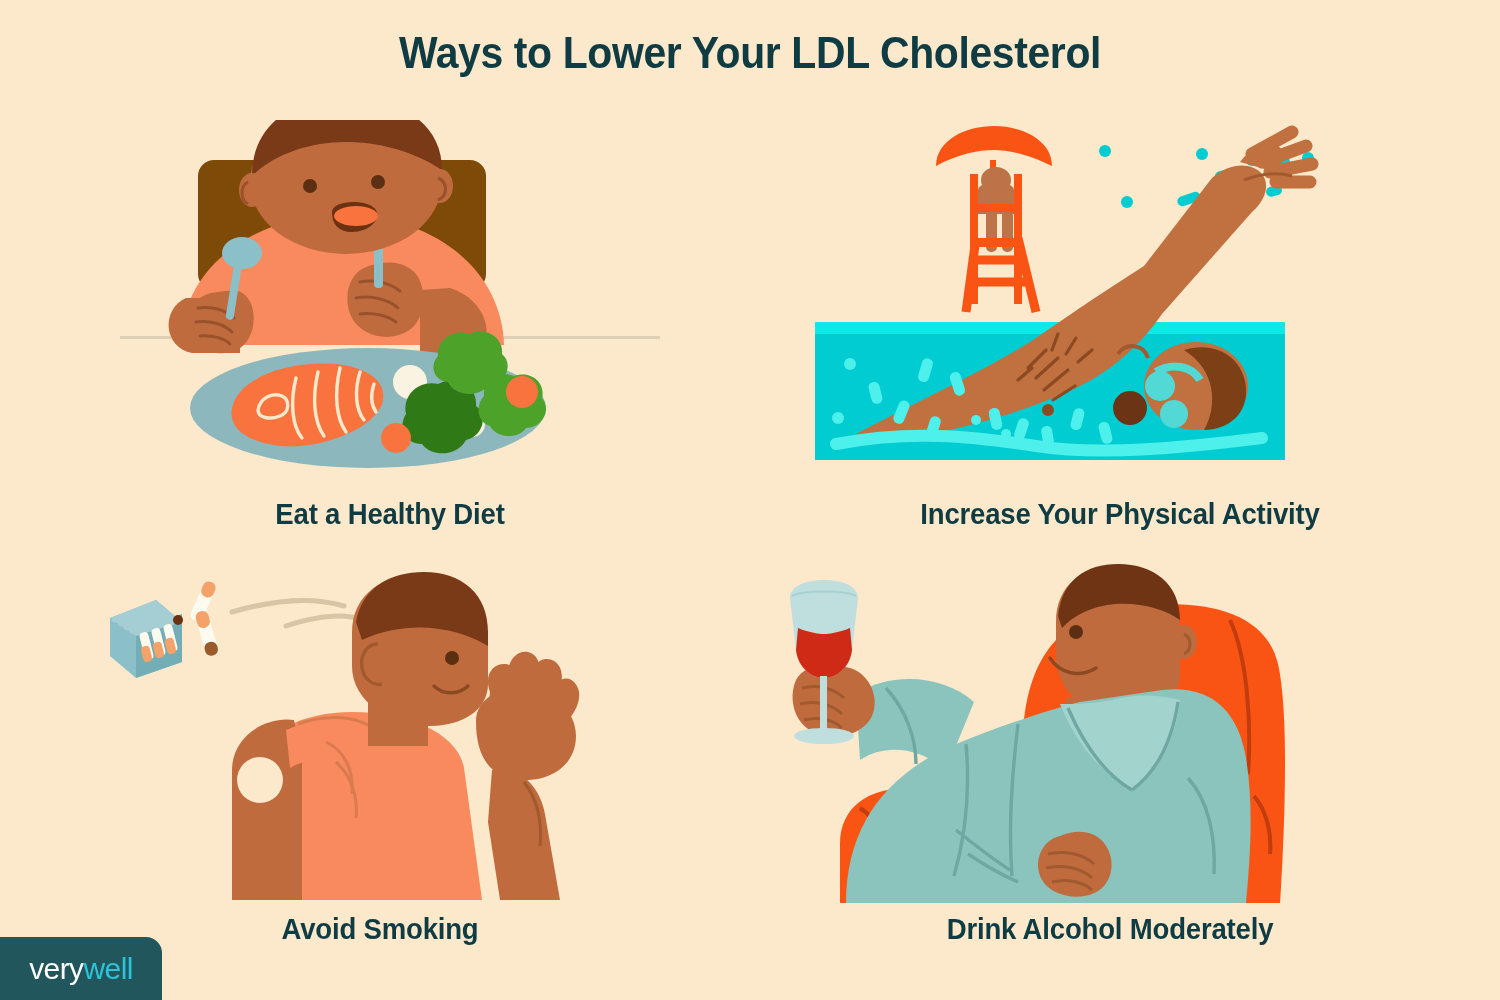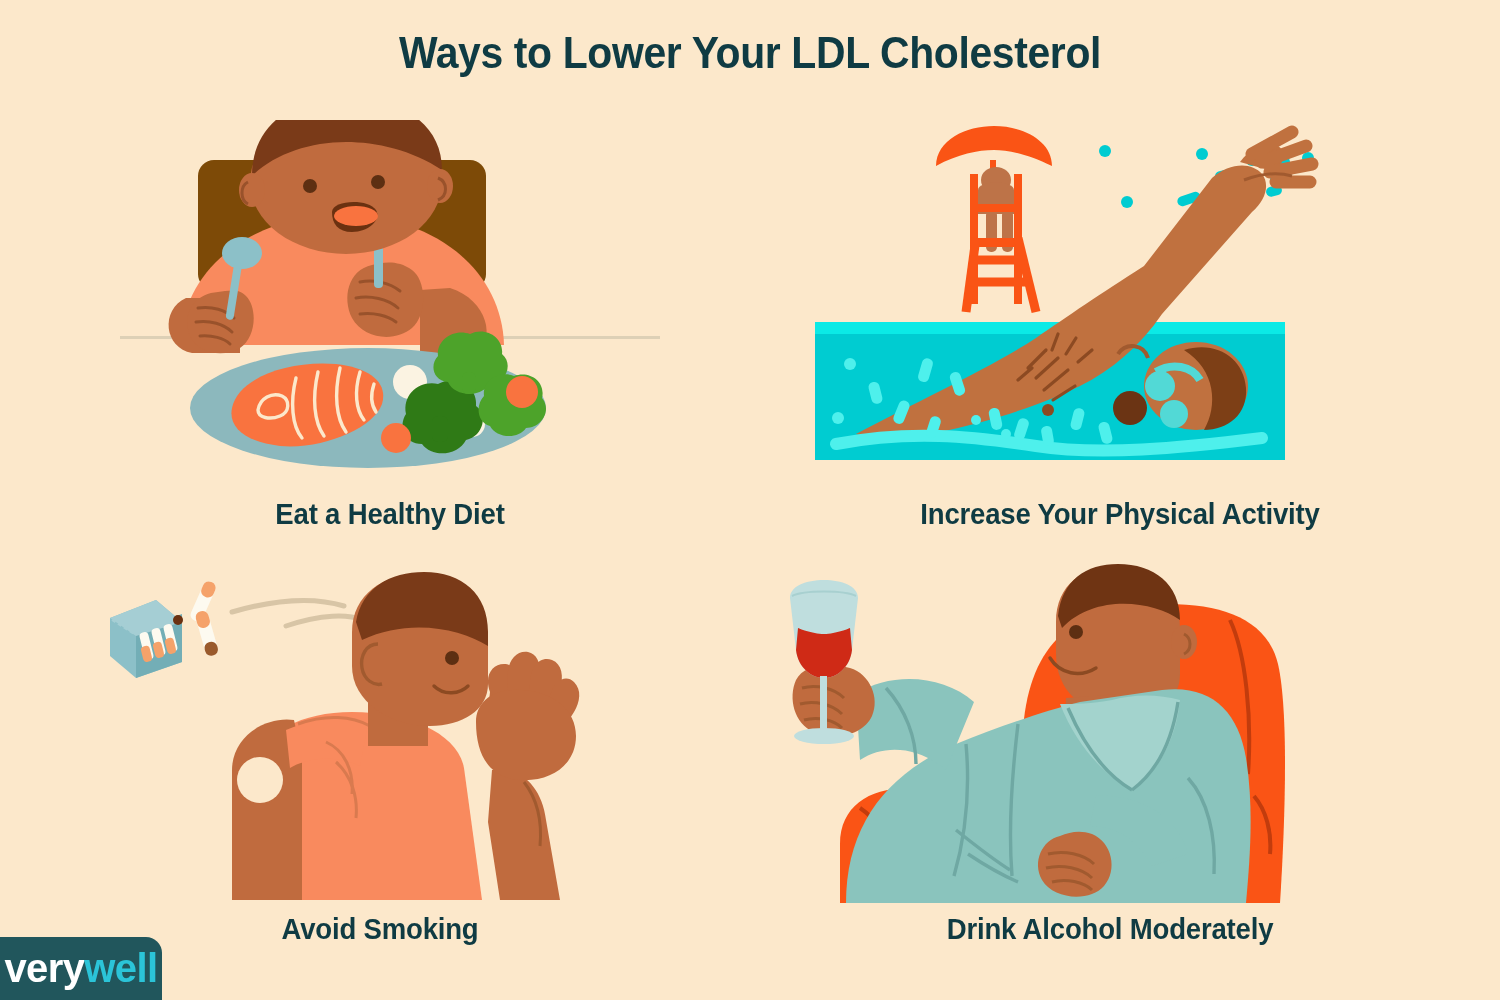--- a/index.html
+++ b/index.html
@@ -46,21 +46,21 @@
   
   .logo{
     position:absolute;
     left:0px;bottom:0px;
     width:162px;height:63px;
     background:#21565c;
     border-top-right-radius:16px;
     display:flex;align-items:center;justify-content:center;
   }
   .logo-text{
-    font-size:40px;font-weight:bold;letter-spacing:-0.6px;
+    font-size:30px;font-weight:normal;letter-spacing:-0.6px;
     font-family:"Liberation Sans", sans-serif;
     text-align:center;
   }
   .logo-very{color:#ffffff;}
   .logo-well{color:#2bc4d8;}
   svg{display:block;}
 </style>
 </head>
 <body>
 

